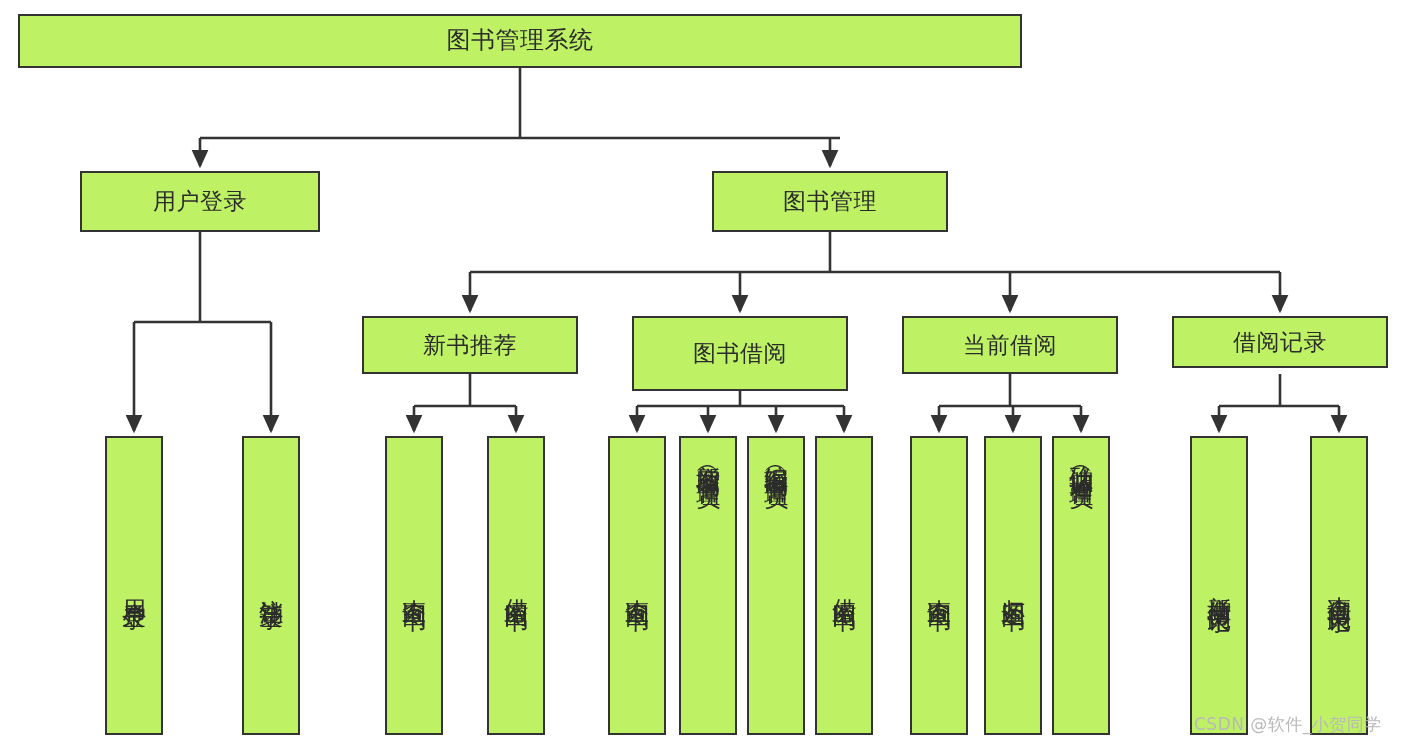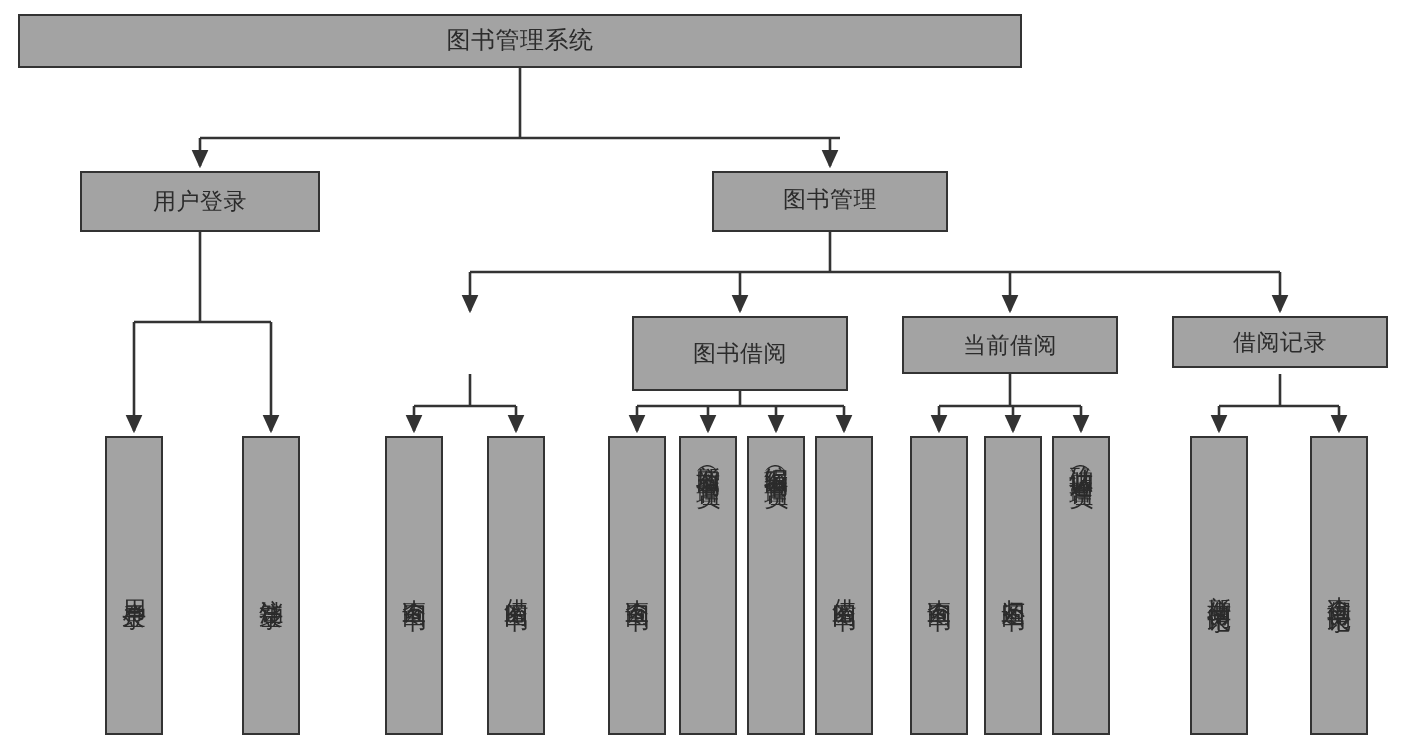--- a/index.html
+++ b/index.html
@@ -21,21 +21,21 @@
     left: 0;
     top: 0;
     width: 1405px;
     height: 747px;
     pointer-events: none;
   }
   .node {
     position: absolute;
     box-sizing: border-box;
     border: 2.5px solid #333333;
-    background: #a3a3a3;
+    background: #bef264;
     display: flex;
     align-items: center;
     justify-content: center;
     color: #2b2b2b;
   }
   .node .label {
     display: block;
     text-align: center;
     line-height: 1.22;
     letter-spacing: 0.5px;
@@ -130,24 +130,27 @@
     </g>
   </svg>
 
   <div class="node horiz root" style="left:18px; top:14px; width:1004px; height:54px;">
     <span class="label">图书管理系统</span>
   </div>
 
   <div class="node horiz" style="left:80px; top:171px; width:240px; height:61px;">
     <span class="label">用户登录</span>
   </div>
-  <div class="node horiz" style="left:712px; top:171px; width:236px; height:61px;font-family:Liberation Mono, monospace;">
+  <div class="node horiz" style="left:712px; top:171px; width:236px; height:61px;">
     <span class="label">图书管理</span>
   </div>
 
+  <div class="node horiz" style="left:362px; top:316px; width:216px; height:58px;">
+    <span class="label">新书推荐</span>
+  </div>
   <div class="node horiz" style="left:632px; top:316px; width:216px; height:75px;">
     <span class="label">图书借阅</span>
   </div>
   <div class="node horiz" style="left:902px; top:316px; width:216px; height:58px;">
     <span class="label">当前借阅</span>
   </div>
   <div class="node horiz" style="left:1172px; top:316px; width:216px; height:52px;">
     <span class="label">借阅记录</span>
   </div>
 
@@ -188,14 +191,15 @@
     <span class="label">确认归还（管理员）</span>
   </div>
 
   <div class="node vert mid" style="left:1190px; top:436px; width:58px; height:299px;">
     <span class="label">新增借阅记录</span>
   </div>
   <div class="node vert mid" style="left:1310px; top:436px; width:58px; height:299px;">
     <span class="label">查询借阅记录</span>
   </div>
 
+  <div class="watermark" style="left:1194px; top:713px;">CSDN @软件_小贺同学</div>
 
 </div>
 
 </body></html>

